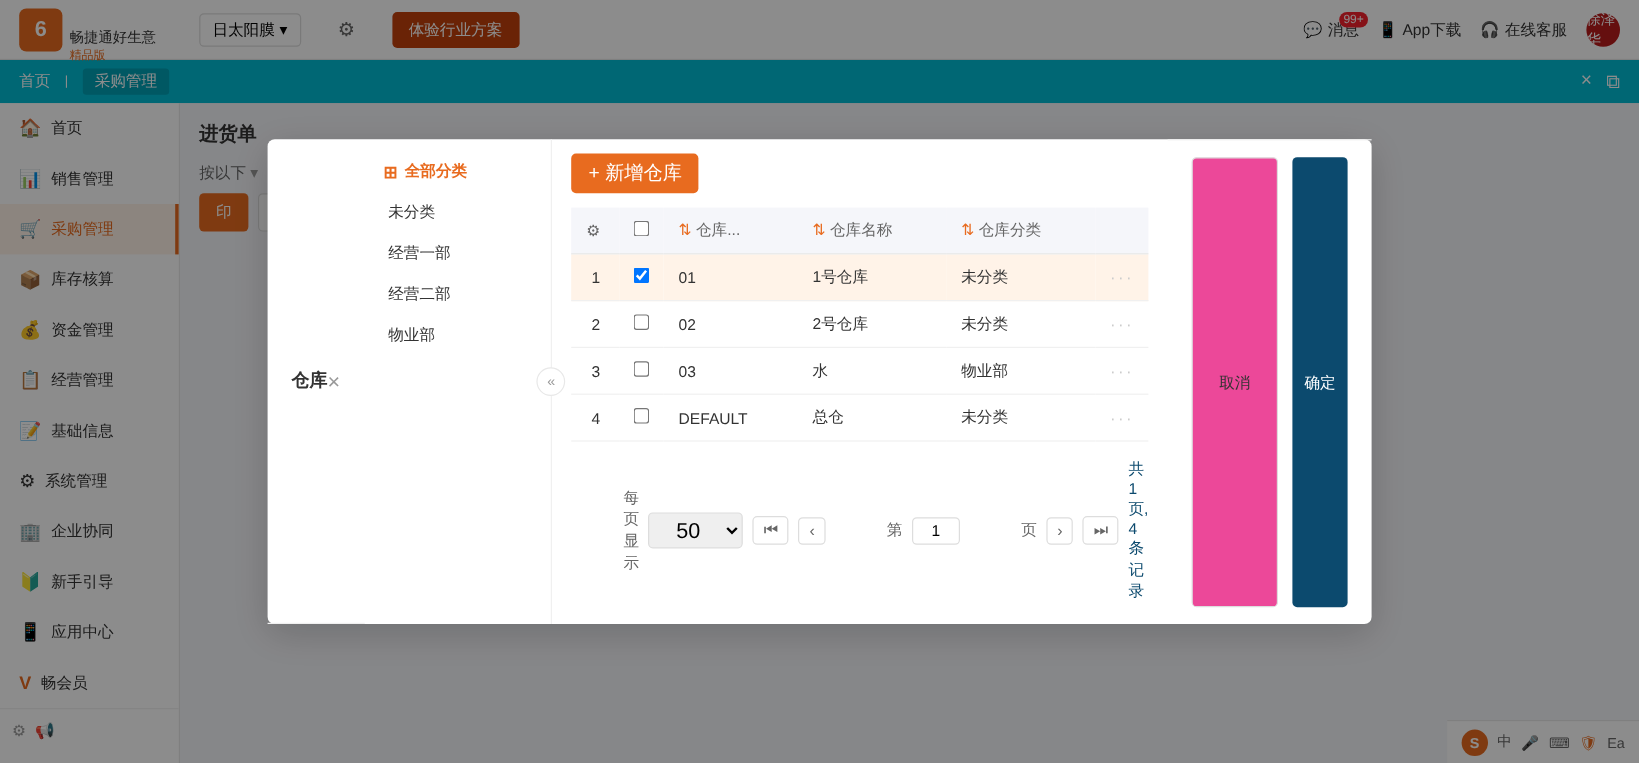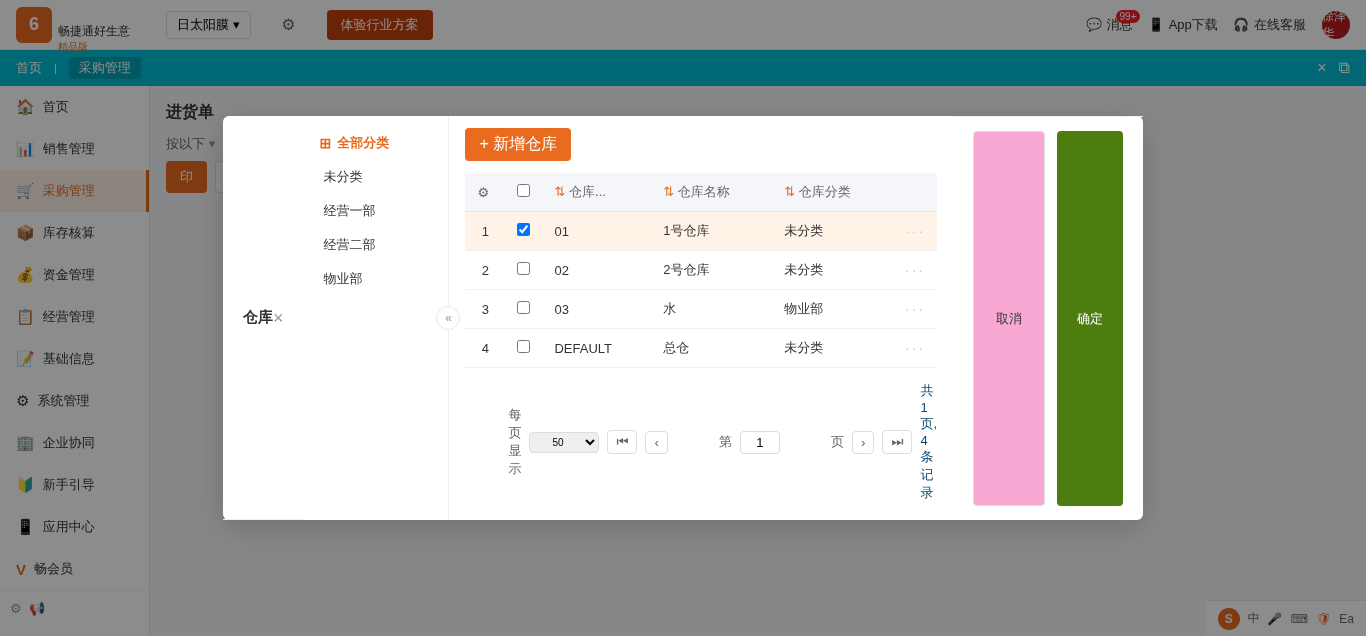--- a/index.html
+++ b/index.html
@@ -324,21 +324,21 @@
       justify-content: center;
       gap: 8px;
       padding: 14px 0 6px;
       font-size: 13px;
     }
     .pagination-label { color: #666; margin-left: 43px; }
     .pagination-select {
       border: 1px solid #ddd;
       border-radius: 4px;
       padding: 3px 18px;
-      font-size: 10px;
+      font-size: 18px;
     }
     .pagination-btn {
       border: 1px solid #ddd;
       background: #fff;
       border-radius: 4px;
       padding: 3px 8px;
       cursor: pointer;
       color: #666;
     }
     .pagination-btn:disabled { color: #ccc; cursor: default; }
@@ -354,33 +354,33 @@
 
     
     .modal-footer {
       display: flex;
       justify-content: flex-end;
       gap: 12px;
       padding: 14px 20px;
       border-top: 1px solid #f0f0f0;
     }
     .btn-cancel {
-      background: #f9a8d4;
+      background: #ec4899;
       color: #333;
       border: 1px solid #ddd;
       padding: 7px 22px;
       border-radius: 4px;
       cursor: pointer;
       font-size: 13px;
     }
     .btn-confirm {
-      background: #4d7c0f;
+      background: #0c4a6e;
       color: #fff;
       border: none;
-      padding: 7px 20px;
+      padding: 7px 10px;
       border-radius: 4px;
       cursor: pointer;
       font-size: 13px;
     }
   </style>
 </head>
 <body>
 
 <div class="top-nav">
   <div class="logo-area">

